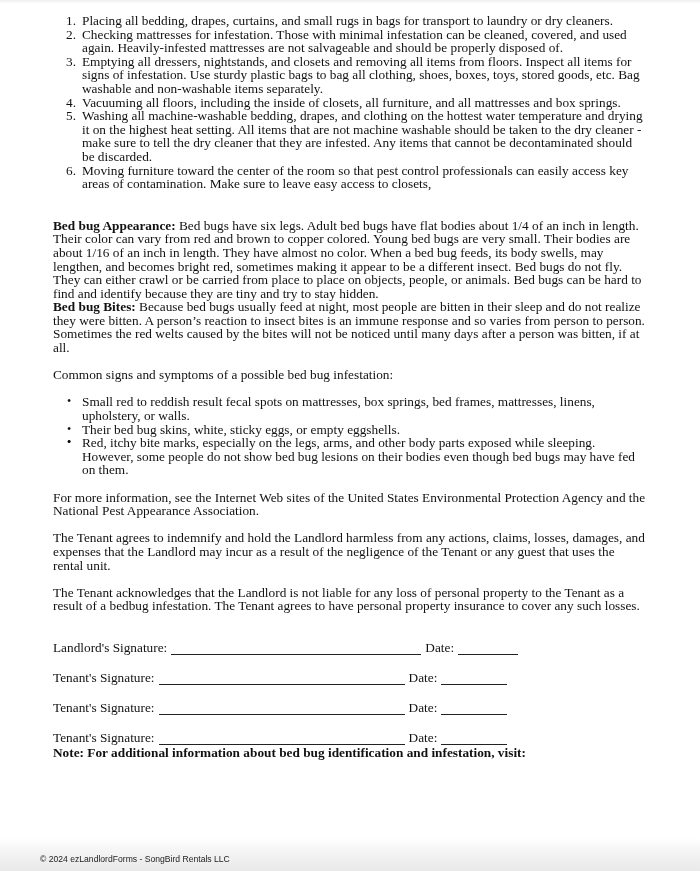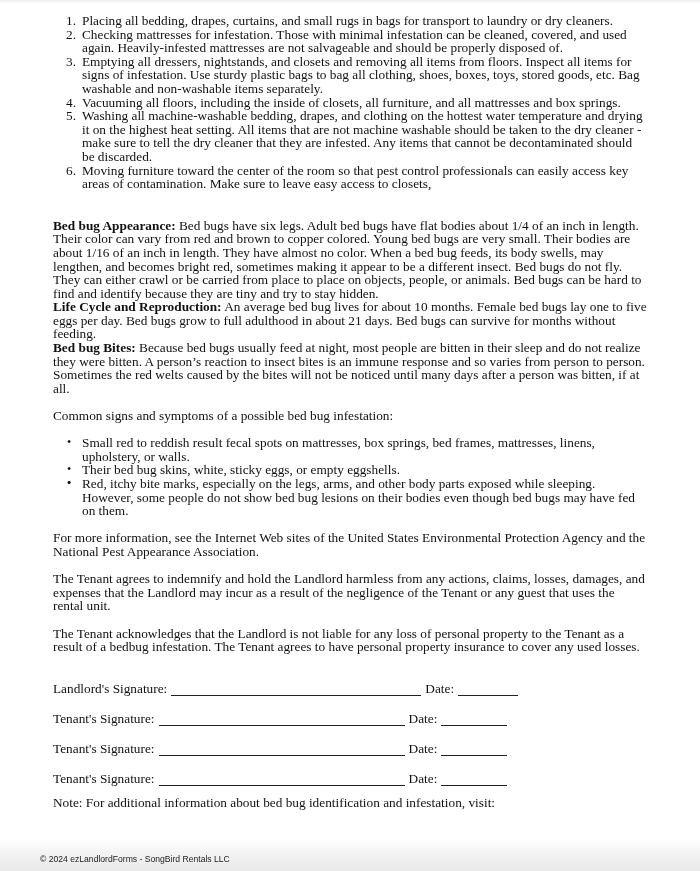--- a/index.html
+++ b/index.html
@@ -79,21 +79,22 @@
       align-items: flex-end;
       white-space: pre;
     }
     .line {
       display: inline-block;
       border-bottom: 1px solid #222;
       height: 11px;
       margin: 0 4px 0 4px;
     }
     .note {
-      margin-top: 10px;
+      margin-top: 1px;
+      font-weight: bold;
     }
     .footer {
       position: absolute;
       left: 0;
       top: 838px;
       width: 700px;
       height: 33px;
       background: linear-gradient(#ffffff 0%, #f3f3f3 45%, #e9e9e9 100%);
     }
     .footer-text {
@@ -120,21 +121,20 @@
       <li><span class="num">3.</span><span>Emptying all dressers, nightstands, and closets and removing all items from floors. Inspect all items for signs of infestation. Use sturdy plastic bags to bag all clothing, shoes, boxes, toys, stored goods, etc. Bag washable and non-washable items separately.</span></li>
       <li><span class="num">4.</span><span>Vacuuming all floors, including the inside of closets, all furniture, and all mattresses and box springs.</span></li>
       <li><span class="num">5.</span><span>Washing all machine-washable bedding, drapes, and clothing on the hottest water temperature and drying it on the highest heat setting. All items that are not machine washable should be taken to the dry cleaner - make sure to tell the dry cleaner that they are infested. Any items that cannot be decontaminated should be discarded.</span></li>
       <li><span class="num">6.</span><span>Moving furniture toward the center of the room so that pest control professionals can easily access key areas of contamination. Make sure to leave easy access to closets,</span></li>
     </ol>
 
     <div class="gap" style="height:28px"></div>
 
     <p><b>Bed bug Appearance:</b><span> Bed bugs have six legs. Adult bed bugs have flat bodies about 1/4 of an inch in length. Their color can vary from red and brown to copper colored. Young bed bugs are very small. Their bodies are about 1/16 of an inch in length. They have almost no color. When a bed bug feeds, its body swells, may lengthen, and becomes bright red, sometimes making it appear to be a different insect. Bed bugs do not fly. They can either crawl or be carried from place to place on objects, people, or animals. Bed bugs can be hard to find and identify because they are tiny and try to stay hidden.</span></p>
 
-    <p><b>Life Cycle and Reproduction:</b><span> An average bed bug lives for about 10 months. Female bed bugs lay one to five eggs per day. Bed bugs grow to full adulthood in about 21 days. Bed bugs can survive for months without feeding.</span></p>
 
     <p><b>Bed bug Bites:</b><span> Because bed bugs usually feed at night, most people are bitten in their sleep and do not realize they were bitten. A person’s reaction to insect bites is an immune response and so varies from person to person. Sometimes the red welts caused by the bites will not be noticed until many days after a person was bitten, if at all.</span></p>
 
     <div class="gap"></div>
 
     <p>Common signs and symptoms of a possible bed bug infestation:</p>
 
     <div class="gap"></div>
 
     <ul class="signs">
@@ -147,21 +147,21 @@
     <div class="gap"></div>
 
     <p>For more information, see the Internet Web sites of the United States Environmental Protection Agency and the National Pest Appearance Association.</p>
 
     <div class="gap"></div>
 
     <p>The Tenant agrees to indemnify and hold the Landlord harmless from any actions, claims, losses, damages, and expenses that the Landlord may incur as a result of the negligence of the Tenant or any guest that uses the rental unit.</p>
 
     <div class="gap"></div>
 
-    <p>The Tenant acknowledges that the Landlord is not liable for any loss of personal property to the Tenant as a result of a bedbug infestation. The Tenant agrees to have personal property insurance to cover any used losses.</p>
+    <p>The Tenant acknowledges that the Landlord is not liable for any loss of personal property to the Tenant as a result of a bedbug infestation. The Tenant agrees to have personal property insurance to cover any such losses.</p>
 
     <div class="gap" style="height:12px"></div>
 
     <div class="sig-block">
       <div class="sig-row">
         <span>Landlord's Signature:</span>
         <span class="line" style="width:250px"></span>
         <span>Date:</span>
         <span class="line" style="width:60px"></span>
       </div>

